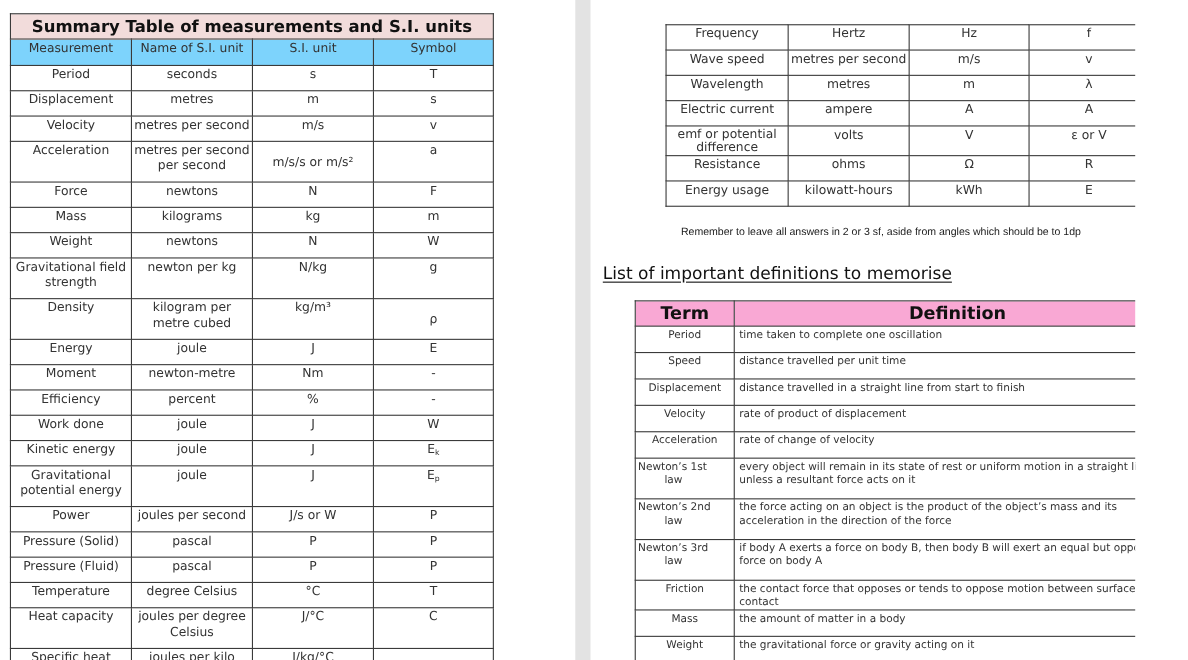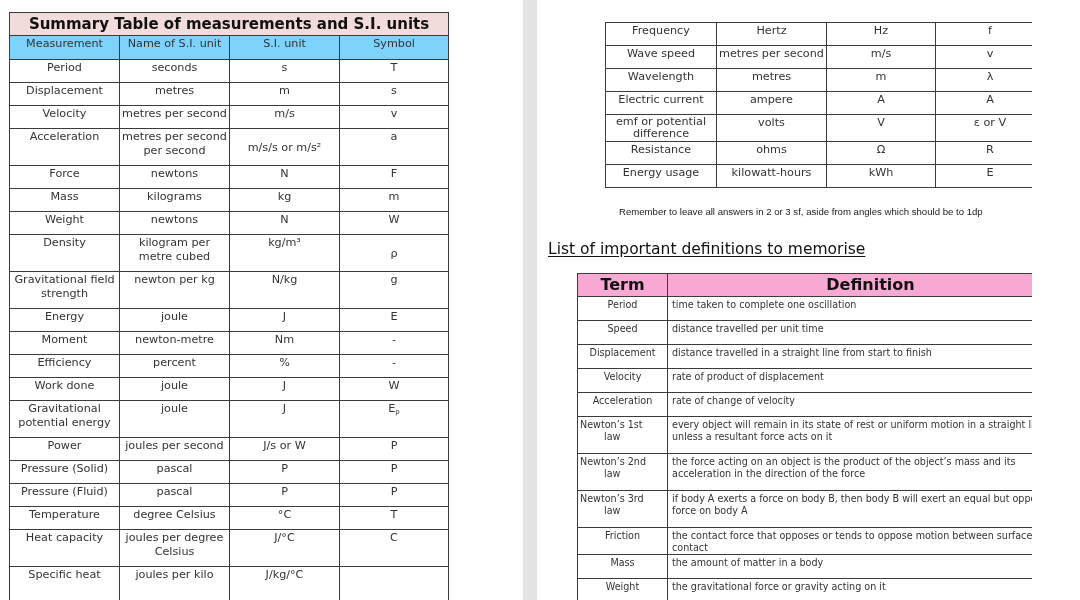--- a/index.html
+++ b/index.html
@@ -111,31 +111,31 @@
           <td>kg</td>
           <td>m</td>
         </tr>
       <tr class="r1">
           <td>Weight</td>
           <td>newtons</td>
           <td>N</td>
           <td>W</td>
         </tr>
       <tr class="r2">
+          <td>Gravitational field strength</td>
+          <td>newton per kg</td>
+          <td>N/kg</td>
+          <td>g</td>
+        </tr>
+      <tr class="r2">
           <td>Density</td>
           <td>kilogram per metre cubed</td>
           <td>kg/m³</td>
           <td class="sym-mid">ρ</td>
         </tr>
-      <tr class="r2">
-          <td>Gravitational field strength</td>
-          <td>newton per kg</td>
-          <td>N/kg</td>
-          <td>g</td>
-        </tr>
       <tr class="r1">
           <td>Energy</td>
           <td>joule</td>
           <td>J</td>
           <td>E</td>
         </tr>
       <tr class="r1">
           <td>Moment</td>
           <td>newton-metre</td>
           <td>Nm</td>
@@ -145,20 +145,26 @@
           <td>Efficiency</td>
           <td>percent</td>
           <td>%</td>
           <td>-</td>
         </tr>
       <tr class="r1">
           <td>Work done</td>
           <td>joule</td>
           <td>J</td>
           <td>W</td>
+        </tr>
+      <tr class="r1">
+          <td>Kinetic energy</td>
+          <td>joule</td>
+          <td>J</td>
+          <td><span>E</span><sub>k</sub></td>
         </tr>
       <tr class="r2">
           <td>Gravitational potential energy</td>
           <td>joule</td>
           <td>J</td>
           <td><span>E</span><sub>p</sub></td>
         </tr>
       <tr class="r1">
           <td>Power</td>
           <td>joules per second</td>

